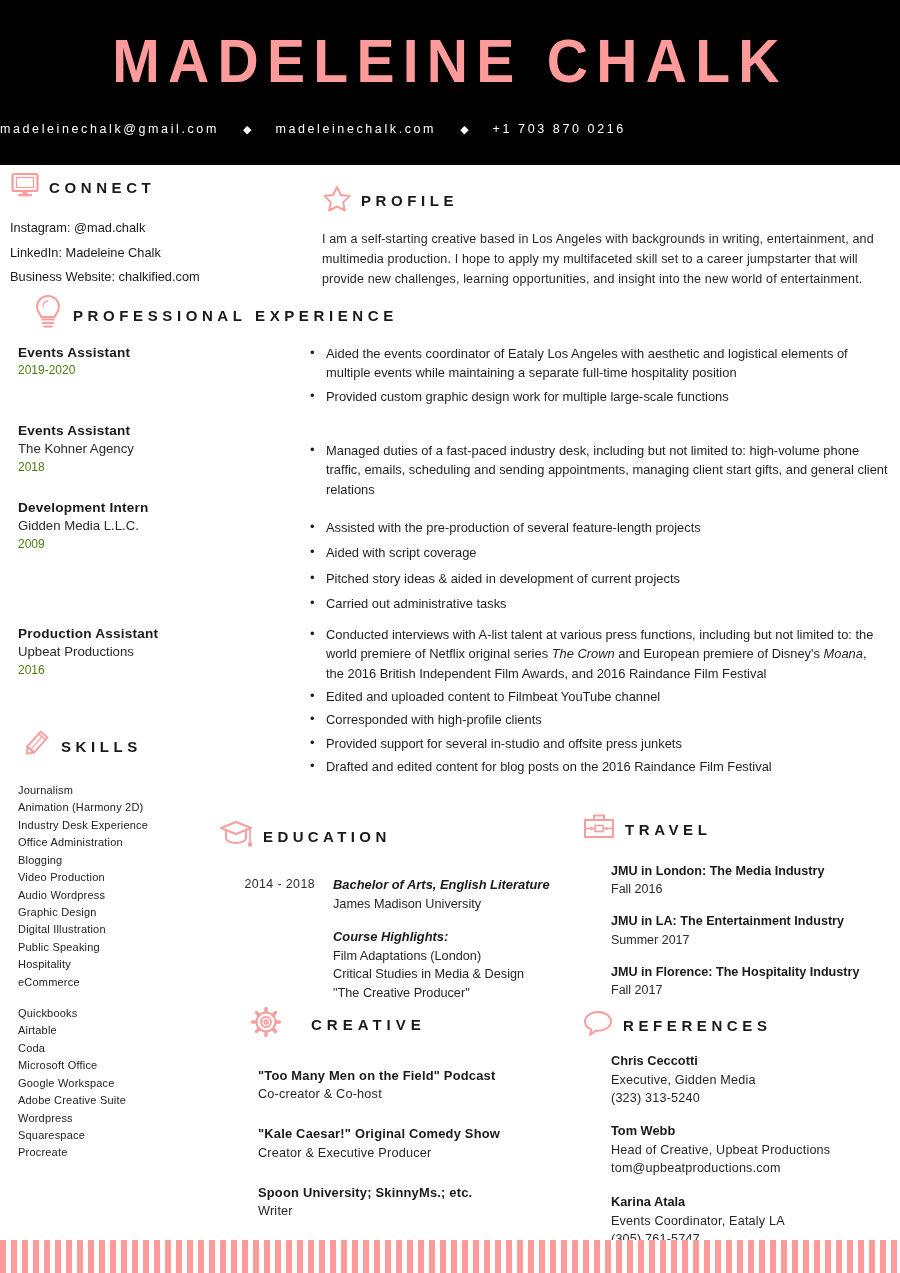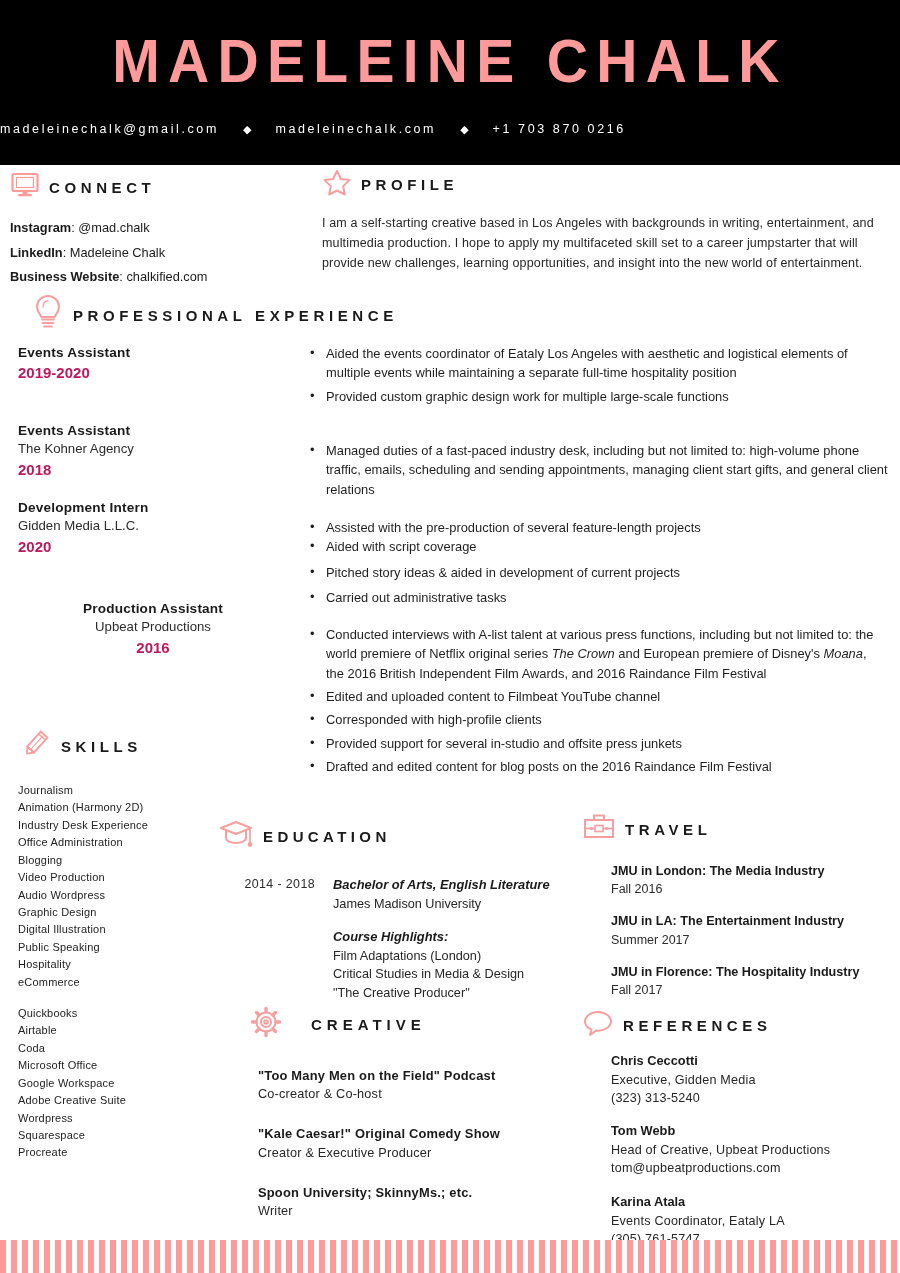--- a/index.html
+++ b/index.html
@@ -66,24 +66,24 @@
   .blk { position: absolute; }
 
   
   #connect { left: 10px; top: 172px; width: 290px; }
   #connect .sec-head { margin-bottom: 16px; }
   #connect .line {
     font-size: 12.8px;
     line-height: 1.62;
     margin-bottom: 4px;
   }
-  #connect .line .k { font-weight: 700; }
-
-  
-  #profile { left: 322px; top: 168px; width: 560px; }
+  #connect .line .k { font-weight: 400; }
+
+  
+  #profile { left: 322px; top: 184px; width: 560px; }
   #profile .sec-head { margin-bottom: 14px; }
   #profile p {
     font-size: 12.5px;
     line-height: 1.58;
     color: #262626;
     letter-spacing: 0.15px;
   }
 
   
   #profexp { left: 32px; top: 293px; }
@@ -98,24 +98,23 @@
     font-weight: 700;
     letter-spacing: 0.2px;
     line-height: 1.35;
   }
   .job-title .jc {
     font-size: 13.2px;
     line-height: 1.38;
     color: #2b2b2b;
   }
   .job-title .jy {
-    font-size: 15px;
+    font-size: 12px;
     line-height: 1.4;
-    color: #be185d;
-    font-weight: bold;
+    color: #4d7c0f;
   }
 
   ul.bullets {
     position: absolute;
     left: 308px;
     width: 580px;
     list-style: none;
   }
   ul.bullets li {
     position: relative;
@@ -278,30 +277,30 @@
   <div class="jc">The Kohner Agency</div>
   <div class="jy">2018</div>
 </div>
 <ul class="bullets" style="top:441px;">
   <li>Managed duties of a fast-paced industry desk, including but not limited to: high-volume phone traffic, emails, scheduling and sending appointments, managing client start gifts, and general client relations</li>
 </ul>
 
 <div class="job-title" style="top:499px;">
   <div class="jt">Development Intern</div>
   <div class="jc">Gidden Media L.L.C.</div>
-  <div class="jy">2020</div>
+  <div class="jy">2009</div>
 </div>
 <ul class="bullets" style="top:518px;">
-  <li style="">Assisted with the pre-production of several feature-length projects</li>
+  <li style="margin-bottom:6px;">Assisted with the pre-production of several feature-length projects</li>
   <li style="margin-bottom:6px;">Aided with script coverage</li>
   <li style="margin-bottom:6px;">Pitched story ideas &amp; aided in development of current projects</li>
   <li>Carried out administrative tasks</li>
 </ul>
 
-<div class="job-title" style="top:600px;text-align:center;">
+<div class="job-title" style="top:625px;">
   <div class="jt">Production Assistant</div>
   <div class="jc">Upbeat Productions</div>
   <div class="jy">2016</div>
 </div>
 <ul class="bullets" style="top:625px;">
   <li>Conducted interviews with A-list talent at various press functions, including but not limited to: the world premiere of Netflix original series <i>The Crown</i> and European premiere of Disney's <i>Moana</i>, the 2016 British Independent Film Awards, and 2016 Raindance Film Festival</li>
   <li style="margin-top:4px;">Edited and uploaded content to Filmbeat YouTube channel</li>
   <li style="margin-top:4px;">Corresponded with high-profile clients</li>
   <li style="margin-top:4px;">Provided support for several in-studio and offsite press junkets</li>
   <li style="margin-top:4px;">Drafted and edited content for blog posts on the 2016 Raindance Film Festival</li>

